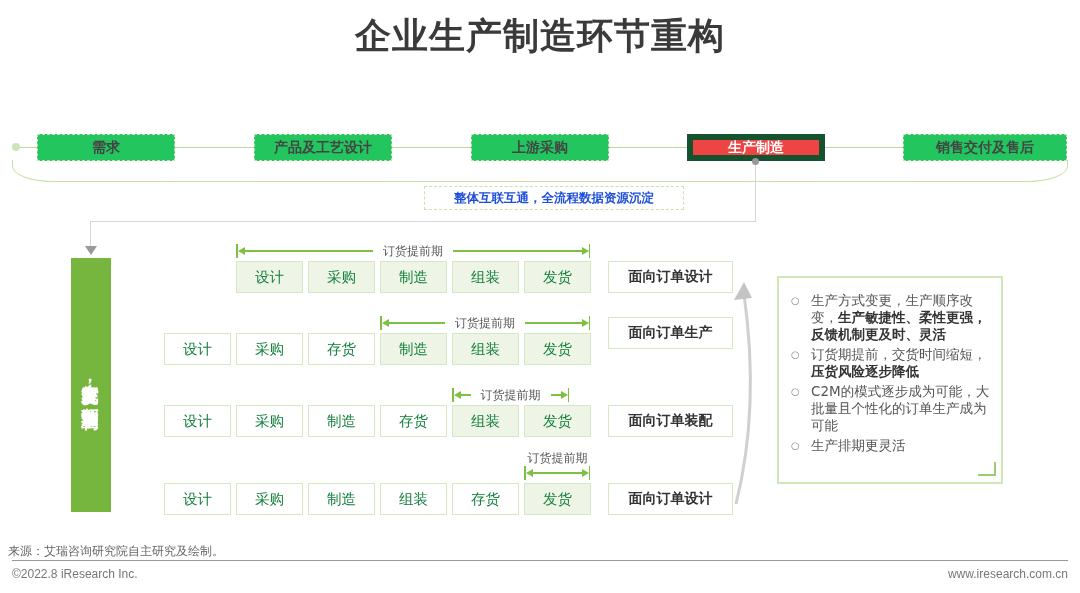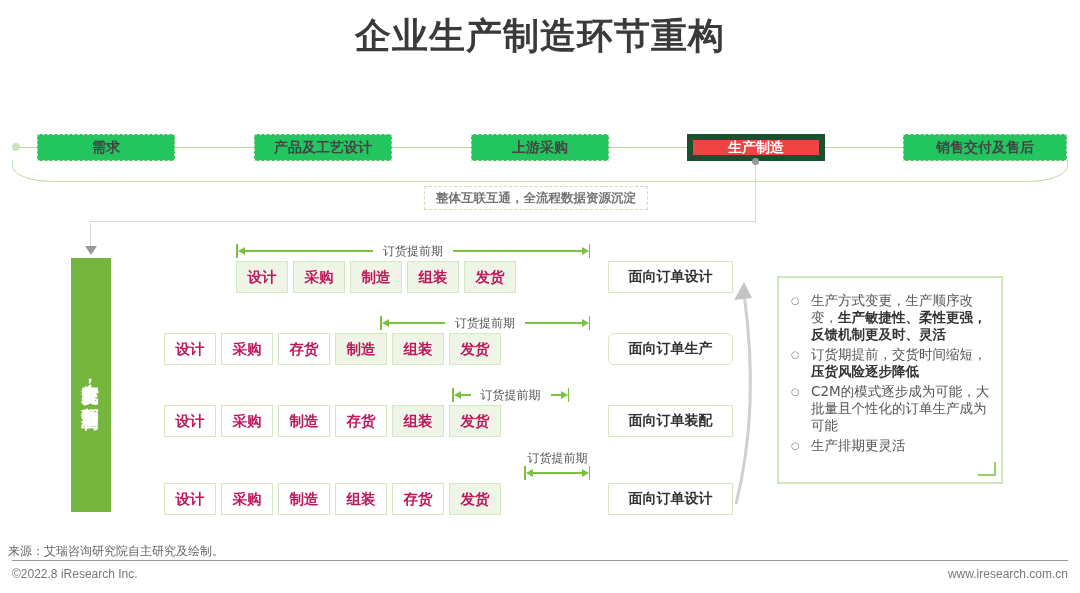--- a/index.html
+++ b/index.html
@@ -7,33 +7,33 @@
   .abs { position: absolute; }
   .title { left: 0; top: 12px; width: 1080px; text-align: center; font-size: 36px; font-weight: bold; color: #3a3a3a; letter-spacing: 1px; }
 
   
   .proc-line { left: 15px; top: 147px; width: 1045px; height: 1px; background: #b8d99a; }
   .proc-dot { left: 12px; top: 143px; width: 8px; height: 8px; border-radius: 50%; background: #cfe3bb; }
   .proc-arrow { left: 1056px; top: 141px; width: 0; height: 0; border-top: 6px solid transparent; border-bottom: 6px solid transparent; border-left: 10px solid #7cc142; }
   .proc-box { top: 134px; height: 27px; background: #22c55e; border: 1px dashed #c9dfb4; font-size: 14px; font-weight: bold; color: #444; display: flex; align-items: center; justify-content: center; }
   .proc-box.active { background: #ef4444; color: #fff; border: 6px solid #14532d; }
   .brace { left: 12px; top: 160px; width: 1056px; height: 22px; border-bottom: 1.5px solid #c5e0aa; border-left: 1.5px solid #c5e0aa; border-right: 1.5px solid #c5e0aa; border-radius: 0 0 40px 40px / 0 0 16px 16px; border-top: none; }
-  .integ-box { left: 424px; top: 186px; width: 224px; height: 24px; background: #fff; border: 1px dashed #c9dfb4; font-size: 12.5px; font-weight: bold; color: #737373; display: flex; align-items: center; justify-content: center; }
+  .integ-box { left: 424px; top: 186px; width: 260px; height: 24px; background: #fff; border: 1px dashed #c9dfb4; font-size: 12.5px; font-weight: bold; color: #1d4ed8; display: flex; align-items: center; justify-content: center; }
 
   
   .conn-v1 { left: 755px; top: 161px; width: 1px; height: 60px; background: #d6d6d6; }
   .conn-dot { left: 752px; top: 158px; width: 7px; height: 7px; border-radius: 50%; background: #999; }
   .conn-h { left: 90px; top: 221px; width: 666px; height: 1px; background: #d6d6d6; }
   .conn-v2 { left: 90px; top: 221px; width: 1px; height: 26px; background: #d6d6d6; }
   .conn-arrow { left: 85px; top: 246px; width: 0; height: 0; border-left: 6px solid transparent; border-right: 6px solid transparent; border-top: 9px solid #999; }
 
   .vbar { left: 71px; top: 258px; width: 40px; height: 254px; background: #76b63e; color: #fff; font-weight: bold; font-size: 17px; display: flex; align-items: center; justify-content: center; }
   .vbar span { writing-mode: vertical-rl; text-orientation: upright; letter-spacing: 1px; }
 
-  .cell { height: 32px; width: 52px; border: 1.5px solid #d5e8c2; background: #fff; font-size: 14.5px; color: #be185d; display: flex; align-items: center; justify-content: center; font-weight: bold; }
+  .cell { height: 32px; width: 67px; border: 1.5px solid #d5e8c2; background: #fff; font-size: 14.5px; color: #15803d; display: flex; align-items: center; justify-content: center; }
   .cell.hl { background: #eef5e6; }
   .mode { left: 608px; width: 125px; height: 32px; border: 1.5px solid #d5e8c2; background: #fff; font-size: 14px; font-weight: bold; color: #333; display: flex; align-items: center; justify-content: center; }
 
   .lead { height: 14px; display: flex; align-items: center; }
   .lead .ln { flex: 1; height: 1.5px; background: #7cc142; }
   .lead .lbl { font-size: 12px; color: #555; padding: 0 10px; white-space: nowrap; }
   .lead .tickl, .lead .tickr { width: 1.5px; height: 14px; background: #7cc142; }
   .lead .al { width: 0; height: 0; border-top: 4px solid transparent; border-bottom: 4px solid transparent; border-right: 7px solid #7cc142; }
   .lead .ar { width: 0; height: 0; border-top: 4px solid transparent; border-bottom: 4px solid transparent; border-left: 7px solid #7cc142; }
 
@@ -103,21 +103,21 @@
     <div class="tickr"></div>
 </div>
 <div class="abs" style="left:164px;top:333px;display:flex;gap:5px;">
   <div class="cell">设计</div>
   <div class="cell">采购</div>
   <div class="cell">存货</div>
   <div class="cell hl">制造</div>
   <div class="cell hl">组装</div>
   <div class="cell hl">发货</div>
 </div>
-<div class="abs mode" style="top:333px;border-radius:6px;">面向订单生产</div>
+<div class="abs mode" style="top:317px;">面向订单生产</div>
 
 <div class="abs lead" style="left:452px;top:388px;width:138px;">
   <div class="tickl"></div>
     <div class="al"></div>
     <div class="ln" style="max-width:10px"></div>
   <span class="lbl">订货提前期</span>
   <div class="ln" style="max-width:10px"></div>
     <div class="ar"></div>
     <div class="tickr"></div>
 </div>

